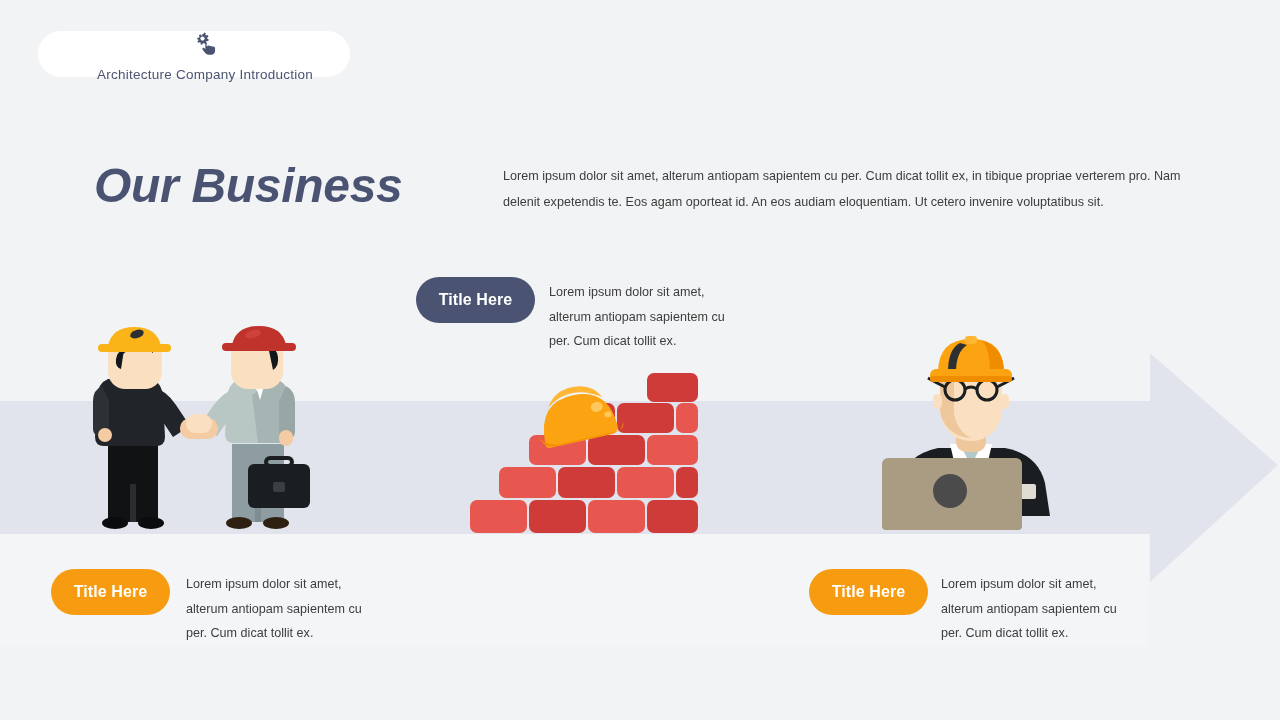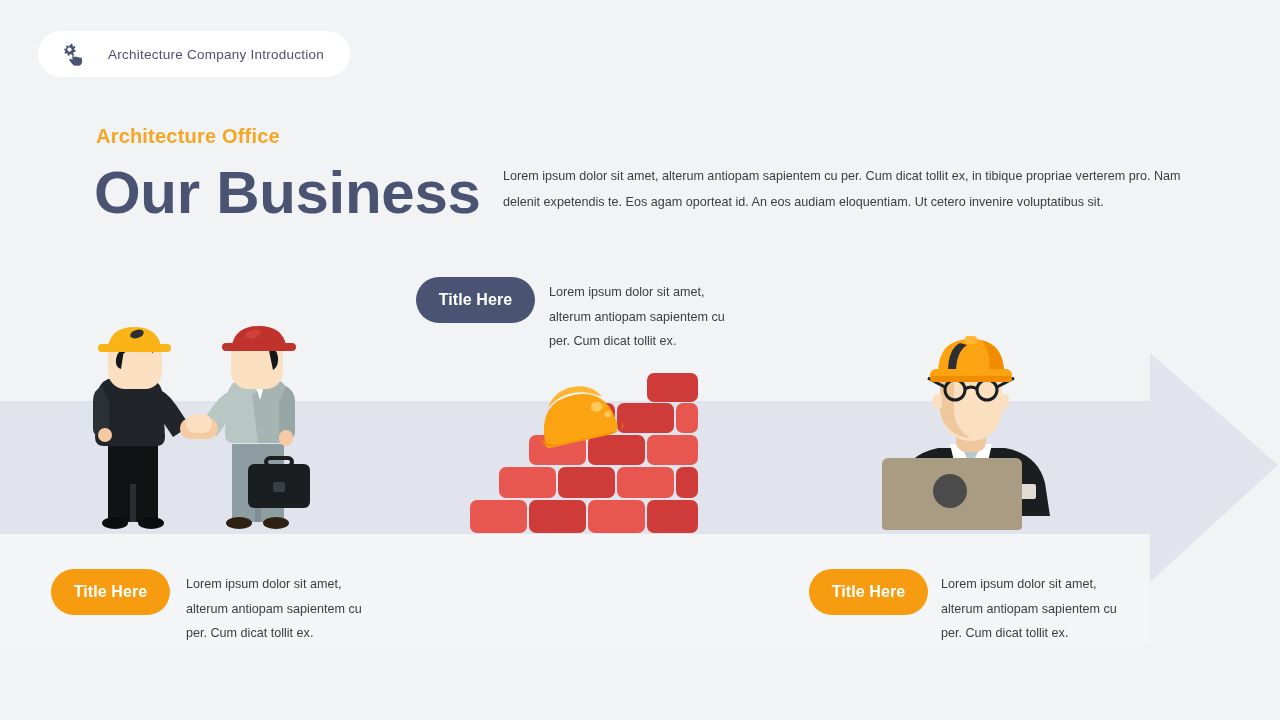--- a/index.html
+++ b/index.html
@@ -9,36 +9,37 @@
     font-family: "Liberation Sans", sans-serif;
     overflow: hidden;
   }
   .slide { position: relative; width: 1280px; height: 720px; background: #f2f3f5; }
 
   
   .topbar-pill {
     position: absolute; left: 38px; top: 31px;
     width: 312px; height: 46px;
     background: #ffffff; border-radius: 23px;
-    display: flex; align-items: center; gap: 24px;
+    display: flex; align-items: center; gap: 12px;
     padding-left: 22px;
+    flex-direction: column;
   }
   .topbar-pill .brand-icon { width: 24px; height: 24px; display:block; flex: 0 0 auto; }
   .topbar-pill .brand-text {
     font-size: 13.5px; color: #4a5372; letter-spacing: .25px; white-space: nowrap;
   }
 
   
   .eyebrow {
     position: absolute; left: 96px; top: 125px;
     font-size: 20px; font-weight: 700; color: #f5a623; letter-spacing: .2px;
   }
   .page-title {
     position: absolute; left: 94px; top: 158px;
-    font-size: 60px; font-weight: 700; color: #4a5372; letter-spacing: -.3px;
+    font-size: 48px; font-weight: 700; color: #4a5372; letter-spacing: -.3px; font-style: italic;
   }
   .intro-paragraph {
     position: absolute; left: 503px; top: 163px; width: 714px;
     font-size: 12.6px; line-height: 2.1; color: #3d3d3d;
   }
 
   
   .arrow-band {
     position: absolute; left: 0; top: 401px; width: 1280px; height: 133px;
   }
@@ -84,21 +85,20 @@
         <g fill="#4a5372">
           <path d="M8.6 1.4l.55 1.5a4.4 4.4 0 0 1 1.25.05l.8-1.35 1.5.62-.3 1.55c.36.23.69.52.96.85l1.5-.5.62 1.5-1.25.95c.1.4.14.82.11 1.23l1.4.72-.42 1.55-1.55-.12c-.2.37-.46.7-.76.99l.43 1.5-1.4.8-1.03-1.18a4.4 4.4 0 0 1-1.22.2l-.6 1.45-1.56-.3.1-1.55a4.4 4.4 0 0 1-1.05-.66l-1.42.62-.9-1.33 1.1-1.1a4.4 4.4 0 0 1-.3-1.2L4.1 8.3l.2-1.6 1.55.05c.16-.39.38-.75.65-1.07l-.55-1.46 1.35-.86 1.1 1.1c.4-.13.8-.2 1.21-.22z"></path>
           <circle cx="9.5" cy="7.6" r="2.1" fill="#ffffff"></circle>
           <path d="M12.55 11.1c.62 0 1.12.5 1.12 1.12v3.1h.42c.3-.55.88-.92 1.54-.92.63 0 1.18.33 1.49.83.25-.15.55-.24.86-.24.63 0 1.18.33 1.49.84.25-.15.54-.23.85-.23.96 0 1.74.78 1.74 1.74v2.6c0 2.05-1.66 3.71-3.71 3.71h-2.9a4.05 4.05 0 0 1-3.2-1.56l-2.62-3.37a1.2 1.2 0 0 1 .2-1.68c.5-.38 1.2-.31 1.62.15l.89.98v-5.95c0-.62.5-1.12 1.12-1.12z"></path>
         </g>
       </svg>
     </span>
     <span class="brand-text">Architecture  Company  Introduction</span>
   </div>
 
-  <div class="eyebrow">Architecture Office</div>
   <h1 class="page-title">Our Business</h1>
   <p class="intro-paragraph">Lorem ipsum dolor sit amet, alterum antiopam sapientem cu per. Cum dicat tollit ex, in tibique propriae verterem pro. Nam delenit expetendis te. Eos agam oporteat id. An eos audiam eloquentiam. Ut cetero invenire voluptatibus sit.</p>
 
   <div class="arrow-band">
     <svg viewBox="0 0 1280 133" preserveAspectRatio="none">
       <path d="M0 0 H1150 V-48 L1278 64 L1150 181 V133 H0 Z" fill="#e1e4ed"></path>
     </svg>
   </div>
 
   <div class="bottom-panel"></div>

